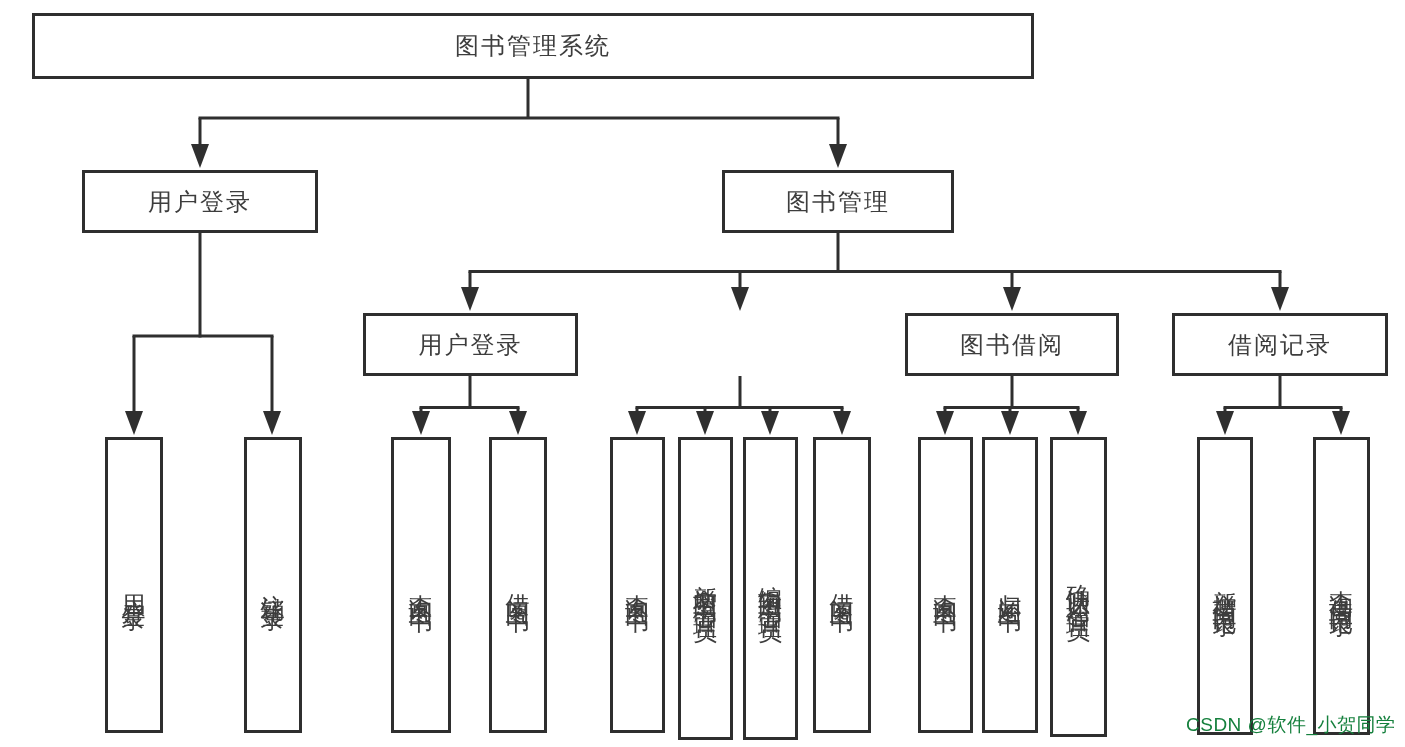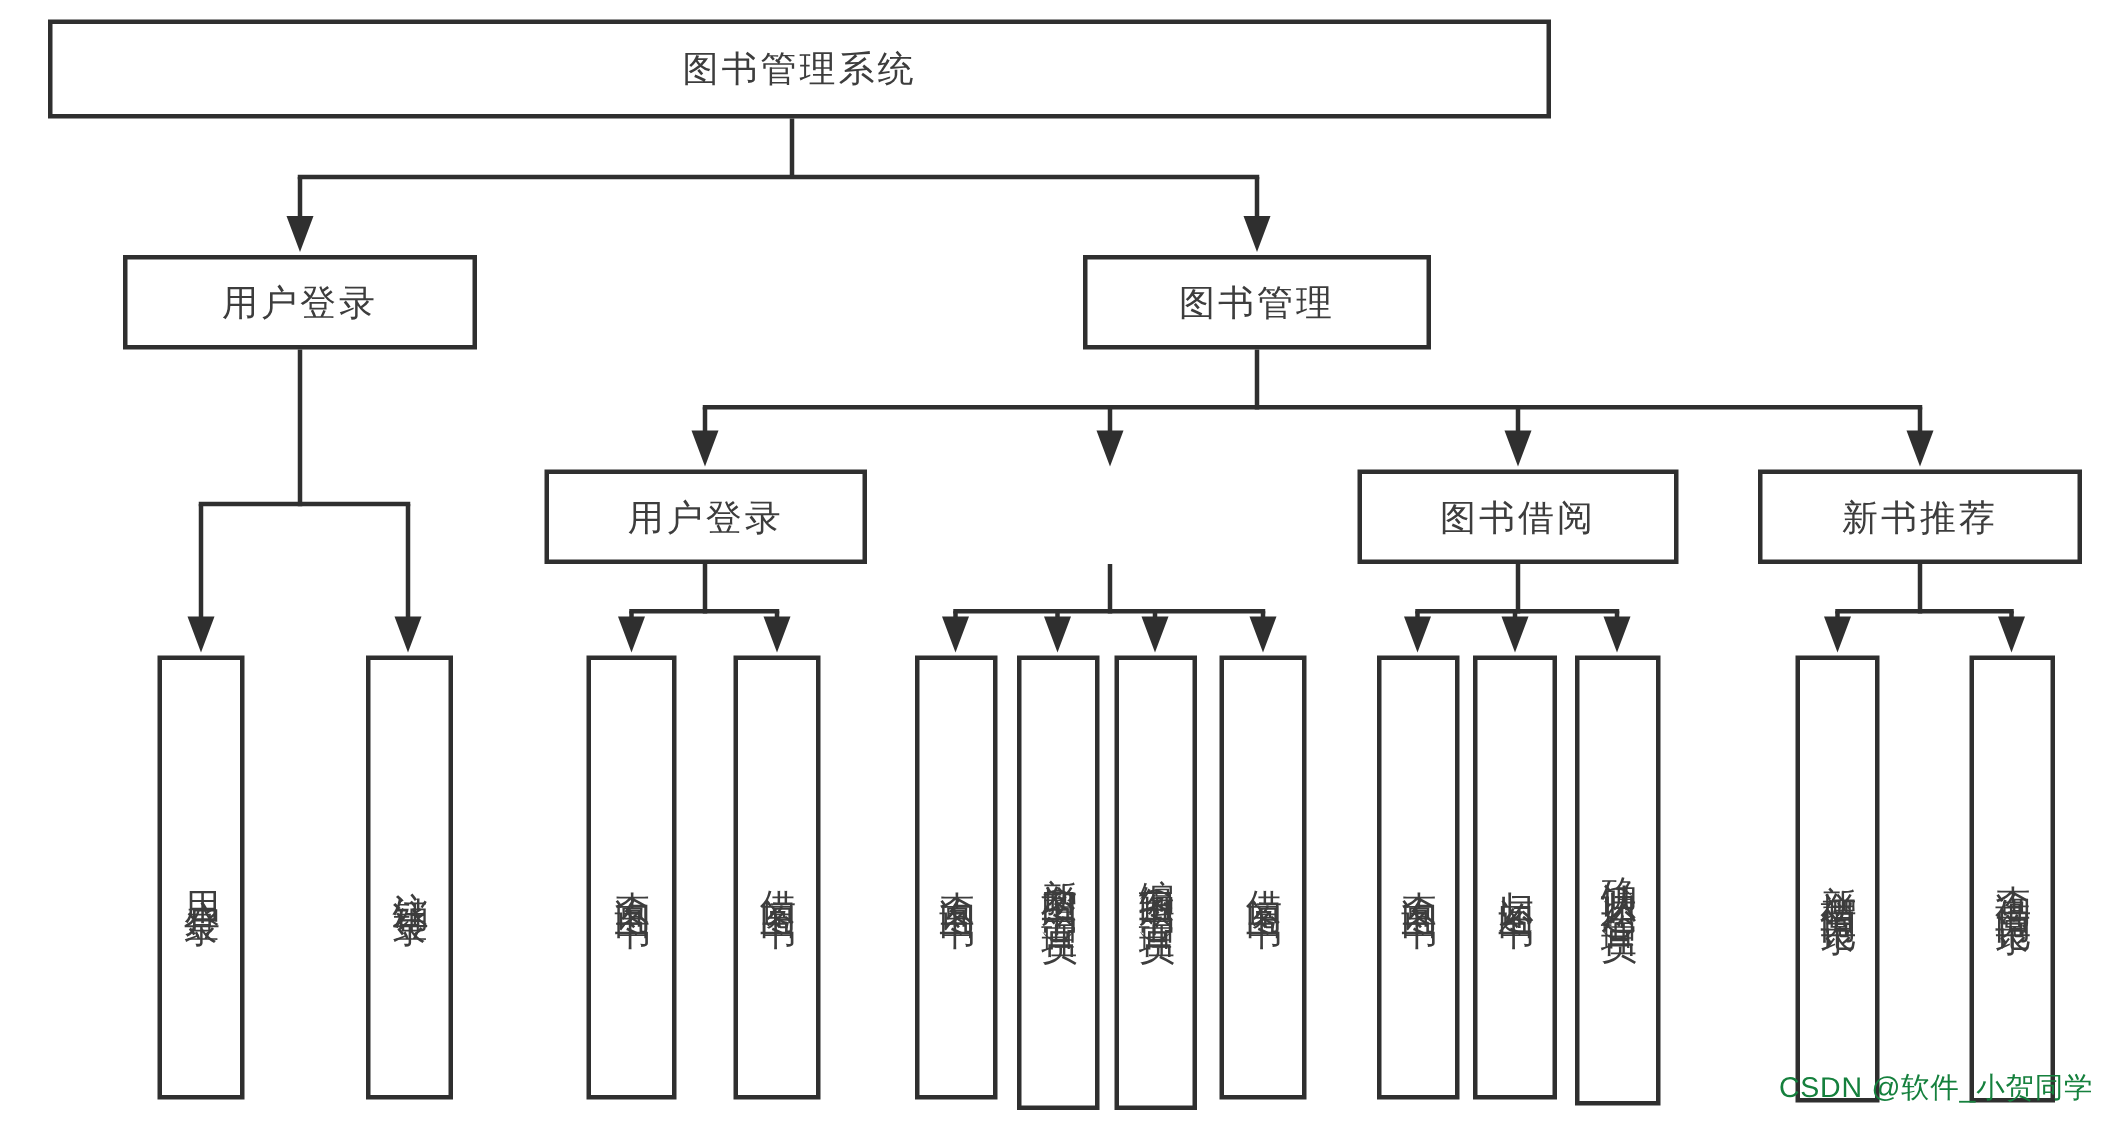--- a/index.html
+++ b/index.html
@@ -143,21 +143,21 @@
     <span class="lbl">图书管理</span>
   </div>
 
   <div class="box" style="left:363px; top:313px; width:215px; height:63px">
     <span class="lbl">用户登录</span>
   </div>
   <div class="box" style="left:905px; top:313px; width:214px; height:63px">
     <span class="lbl">图书借阅</span>
   </div>
   <div class="box" style="left:1172px; top:313px; width:216px; height:63px">
-    <span class="lbl">新书推荐</span>
+    <span class="lbl">借阅记录</span>
   </div>
 
   <div class="col" style="left:105px; width:58px; height:296px">
     <span class="vtext">用户登录</span>
   </div>
   <div class="col" style="left:244px; width:58px; height:296px">
     <span class="vtext">注销登录</span>
   </div>
 
   <div class="col" style="left:391px; width:60px; height:296px">

